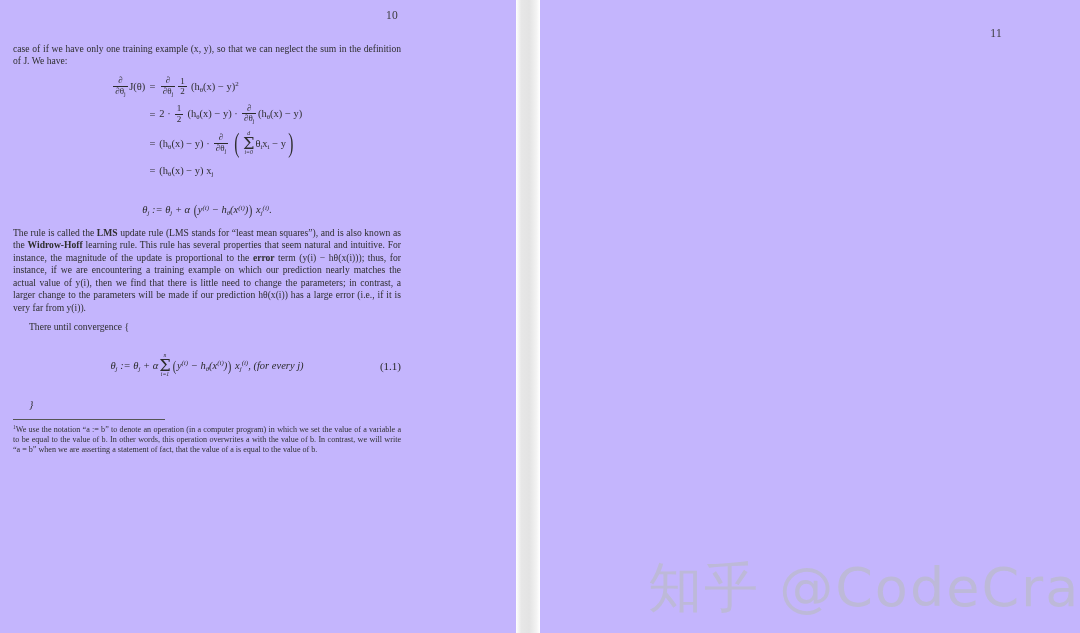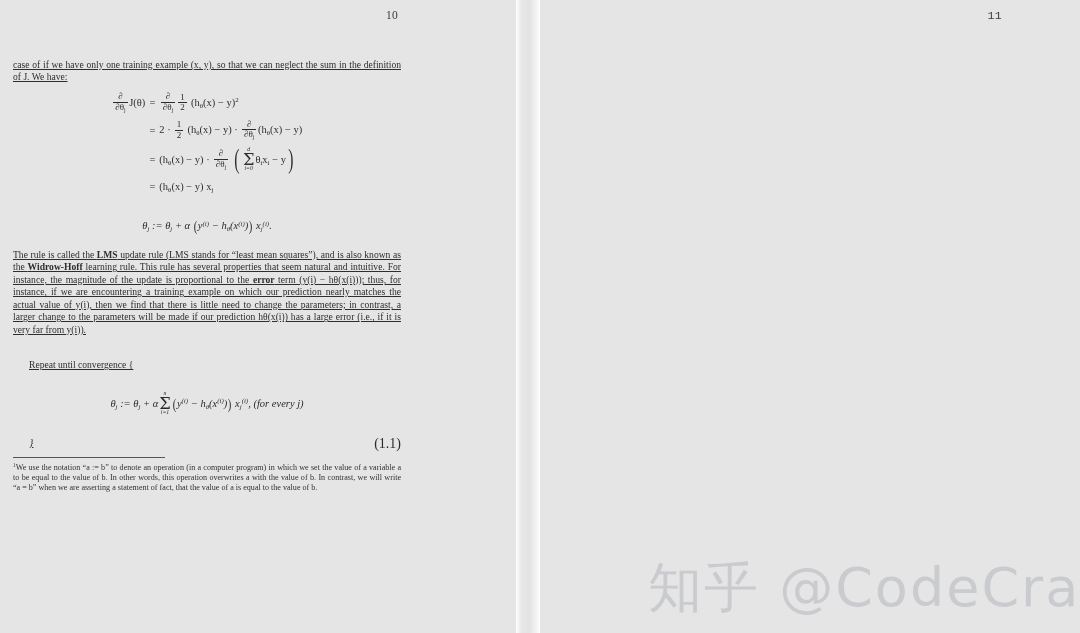--- a/index.html
+++ b/index.html
@@ -12,53 +12,53 @@
   }
   .viewer{
     position:absolute;inset:0;
     display:flex;
     background:#ffffff;
   }
   
   .page{
     position:relative;
     height:633px;
-    background:#e5e5e5;
+    background:#c4b5fd;
     box-sizing:border-box;
     overflow:hidden;
   }
   .page-left{width:516px;}
   .gutter{
     width:24px;height:633px;
     background:linear-gradient(to right,#ffffff 0%,#e7e7e7 22%,#e3e3e3 55%,#f3f3f3 85%,#ffffff 100%);
     flex:0 0 24px;
   }
   .page-right{width:540px;}
 
   .page-number{
     position:absolute;
     font-size:11.5px;
     color:#3b3b3b;
     letter-spacing:.3px;
   }
   .pn-left{right:118px;top:9px;}
-  .pn-right{right:78px;top:9px;font-family:Liberation Mono, monospace;}
+  .pn-right{right:78px;top:27px;}
 
   .col{
     position:absolute;
     color:#2e2e2e;
     font-size:9.6px;
     line-height:1.30;
     text-align:justify;
     text-justify:inter-word;
     -webkit-hyphens:none;hyphens:none;
   }
   .col-left{left:13px;top:43px;width:388px;}
 
-  p{margin:16px 0 0 0;text-decoration:underline;}
+  p{margin:0 0 0 0;}
   p.indent{text-indent:16px;}
   .sp{height:7px;}
 
   b{font-weight:bold;}
   .eqalign{
     display:grid;
     grid-template-columns:max-content 14px max-content;
     align-items:center;
     justify-content:center;
     row-gap:7px;
@@ -114,22 +114,21 @@
     margin:12px 0 10px 0;
     font-size:10.5px;
     font-style:italic;
     text-align:center;
     color:#2b2b2b;
   }
   .eqn-tag{
     position:absolute;right:0;top:50%;
     transform:translateY(-50%);
     font-style:normal;
-    font-size:14px;
-    margin-top:40px;
+    font-size:11px;
   }
 
   .linkbox{
     border:.8px solid #c04a4a;
     padding:0 .5px;
     display:inline-block;
     line-height:1;
     color:#2b2b2b;
     font-style:normal;
   }
@@ -231,21 +230,21 @@
 
 
       <div class="eqn-line">
         θ<sub>j</sub> := θ<sub>j</sub> + α <span class="mparen">(</span>y<sup>(i)</sup> − h<sub>θ</sub>(x<sup>(i)</sup>)<span class="mparen">)</span> x<sub>j</sub><sup>(i)</sup>.
       </div>
 
       <p><span>The rule is called the </span><b>LMS</b><span> update rule (LMS stands for “least mean squares”), and is also known as the </span><b>Widrow-Hoff</b><span> learning rule. This rule has several properties that seem natural and intuitive. For instance, the magnitude of the update is proportional to the </span><b>error</b><span> term (y(i) − hθ(x(i))); thus, for instance, if we are encountering a training example on which our prediction nearly matches the actual value of y(i), then we find that there is little need to change the parameters; in contrast, a larger change to the parameters will be made if our prediction hθ(x(i)) has a large error (i.e., if it is very far from y(i)).</span></p>
 
 
       <div class="sp"></div>
-      <p style="padding-left:16px;">Repeat until convergence {</p>
+      <p style="padding-left:16px;">There until convergence {</p>
 
       <div class="eqn-line" style="margin:20px 0 18px 0;">
         θ<sub>j</sub> := θ<sub>j</sub> + α<span class="sum">
             <span class="lim">n</span>
             <span class="sig">Σ</span>
             <span class="lim">i=1</span>
           </span><span class="mparen">(</span>y<sup>(i)</sup> − h<sub>θ</sub>(x<sup>(i)</sup>)<span class="mparen">)</span> x<sub>j</sub><sup>(i)</sup>, (for every j)
         <span class="eqn-tag">(1.1)</span>
       </div>
 

